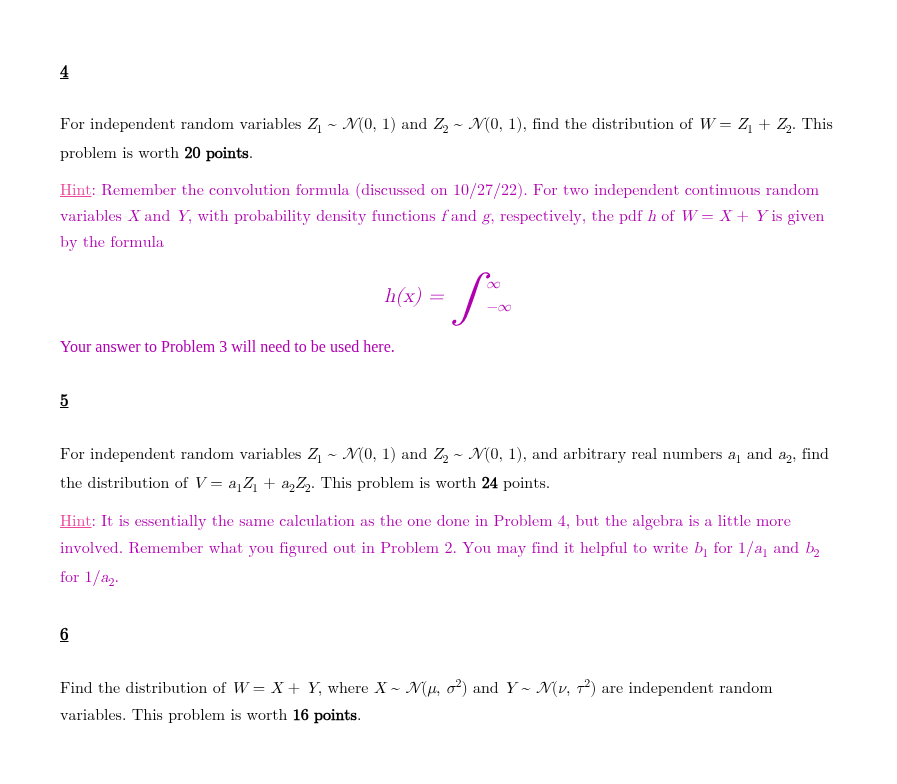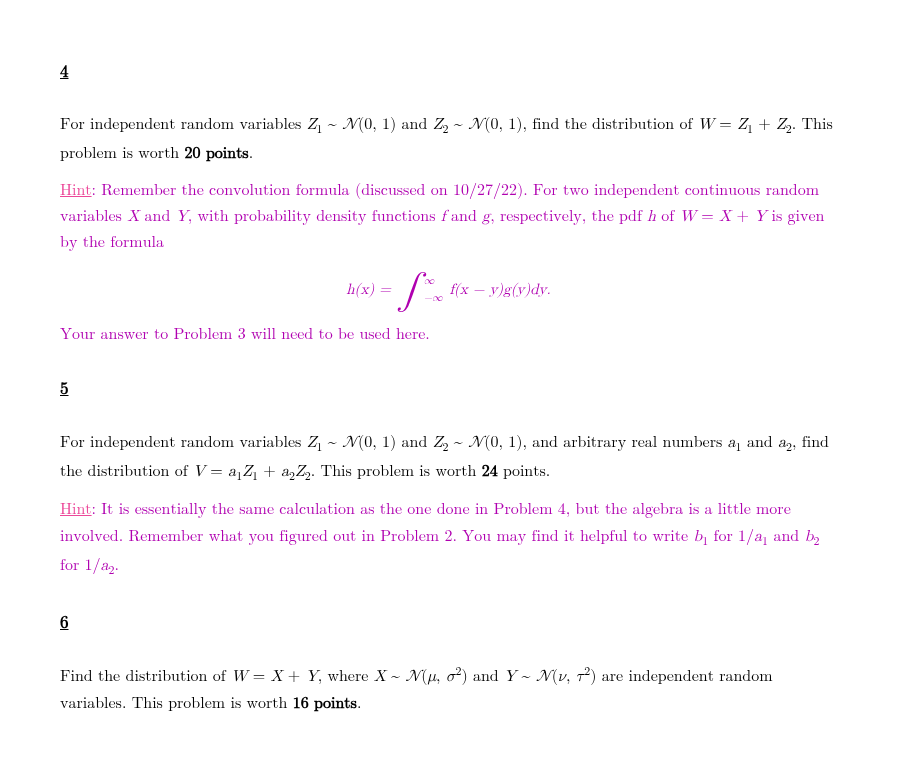--- a/index.html
+++ b/index.html
@@ -31,27 +31,28 @@
       line-height: 1.65;
     }
     .hint-label {
       text-decoration: underline;
       font-style: normal;
       color: #ec4899;
     }
     .formula-line {
       color: #b000b0;
       text-align: center;
-      font-size: 15px;
+      font-size: 20px;
       margin: 16px 0 14px 0;
       font-style: italic;
     }
     .answer-note {
       color: #b000b0;
       margin-bottom: 6px;
+      font-family: Liberation Serif, serif;
     }
     
     .math {
       font-style: italic;
     }
     .bold { font-weight: bold; text-align: center; }
     sup { font-size: 0.75em; vertical-align: super; }
     sub { font-size: 0.75em; vertical-align: sub; }
 
     .integral-wrapper {
@@ -99,21 +100,20 @@
   </div>
 
   <div class="formula-line">
     <span class="integral-wrapper">
       <span style="font-style:italic;">h(x)&nbsp;=&nbsp;</span>
       <span class="integral-symbol">∫</span>
       <span class="integral-limits">
         <span class="integral-upper">∞</span>
         <span class="integral-lower">−∞</span>
       </span>
-      <span style="font-style:italic;">&nbsp;f(x − y)g(y)dy.</span>
     </span>
   </div>
 
   <p class="answer-note">Your answer to Problem 3 will need to be used here.</p>
 </div>
 
 <div class="problem-block">
   <div class="section-divider">
     <span class="problem-number">5</span>
   </div>

